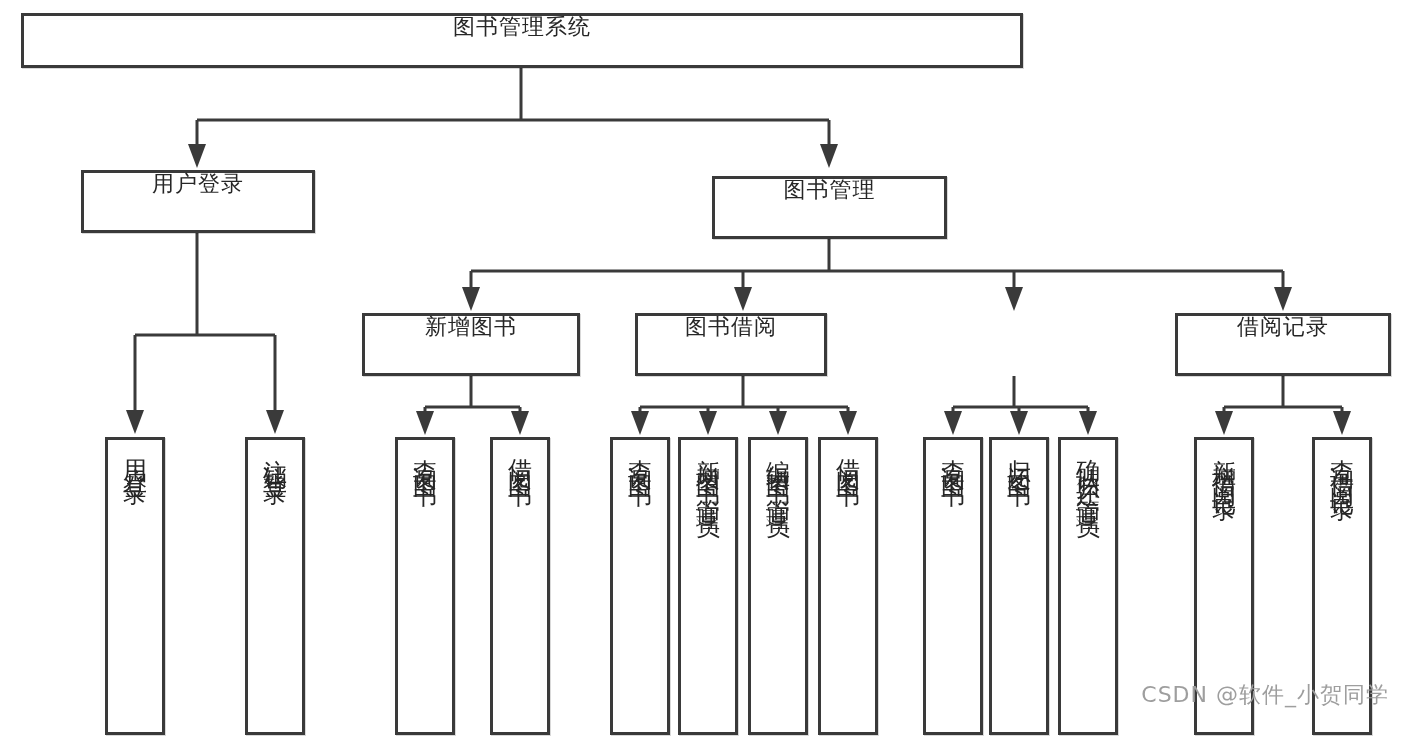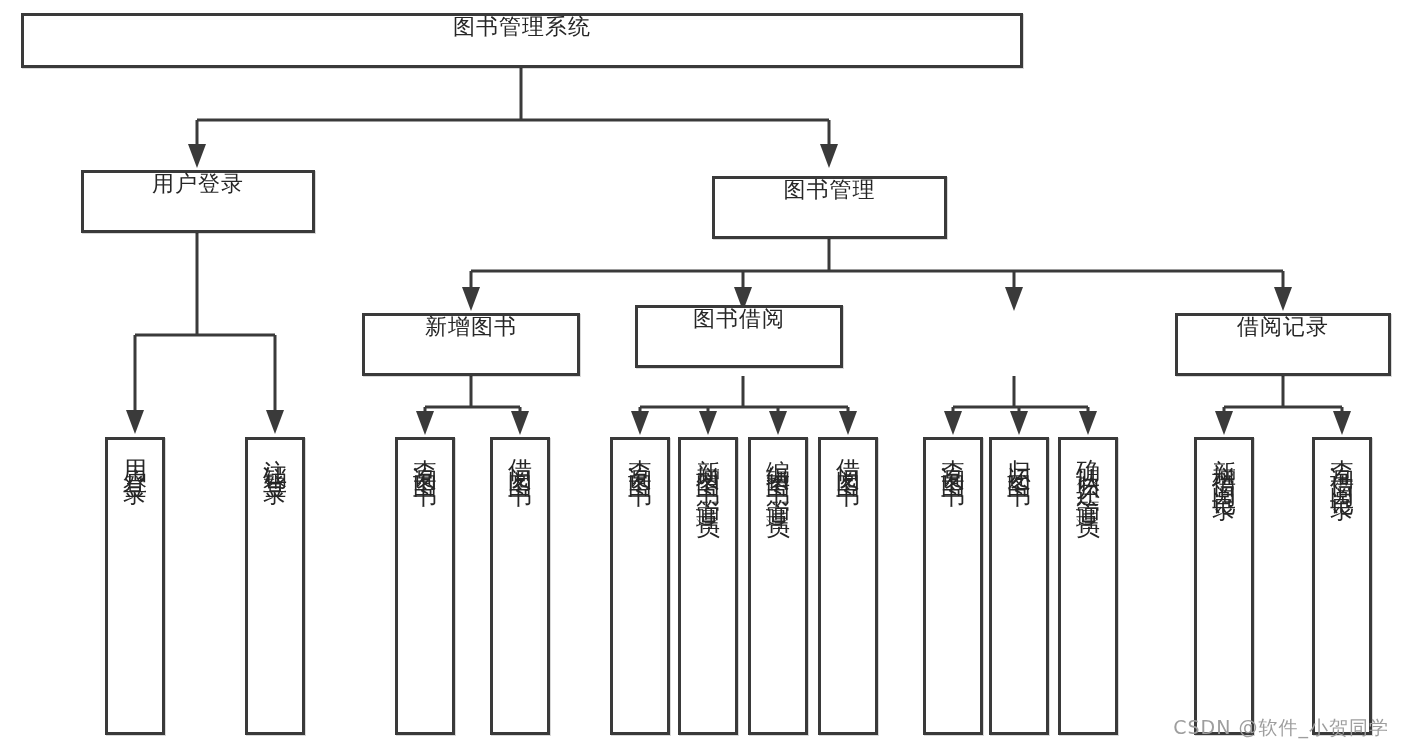--- a/index.html
+++ b/index.html
@@ -43,40 +43,40 @@
     font-size: 24px;
     letter-spacing: 8px;
     line-height: 1;
     white-space: nowrap;
   }
   
   #root-box        { left: 21px;   top: 13px;  width: 1002px; height: 55px; }
   #user-login-box  { left: 81px;   top: 170px; width: 234px;  height: 63px; }
   #book-mgmt-box   { left: 712px;  top: 170px; width: 235px;  height: 63px; margin-top: 6px; }
   #new-books-box      { left: 362px;  top: 313px; width: 218px; height: 63px; }
-  #book-borrow-box    { left: 635px;  top: 305px; width: 208px; height: 63px; }
+  #book-borrow-box    { left: 635px;  top: 313px; width: 192px; height: 63px; }
   #current-borrow-box { left: 906px;  top: 313px; width: 216px; height: 63px; }
   #borrow-records-box { left: 1175px; top: 313px; width: 216px; height: 63px; }
   #leaf-1  { left: 105px; }
   #leaf-2  { left: 245px; }
   #leaf-3  { left: 395px; }
   #leaf-4  { left: 490px; }
   #leaf-5  { left: 610px; }
   #leaf-6  { left: 678px; }
   #leaf-7  { left: 748px; }
   #leaf-8  { left: 818px; }
   #leaf-9  { left: 923px; }
   #leaf-10 { left: 989px; }
   #leaf-11 { left: 1058px; }
   #leaf-12 { left: 1194px; }
   #leaf-13 { left: 1312px; }
   .watermark {
     position: absolute;
-    right: 16px; top: 715px;
-    font-size: 19px;
+    right: 16px; top: 680px;
+    font-size: 22px;
     color: #9e9e9e;
     letter-spacing: 1px;
     z-index: 10;
     white-space: nowrap;
   }
 </style>
 </head>
 <body>
 
 <div class="stage">

